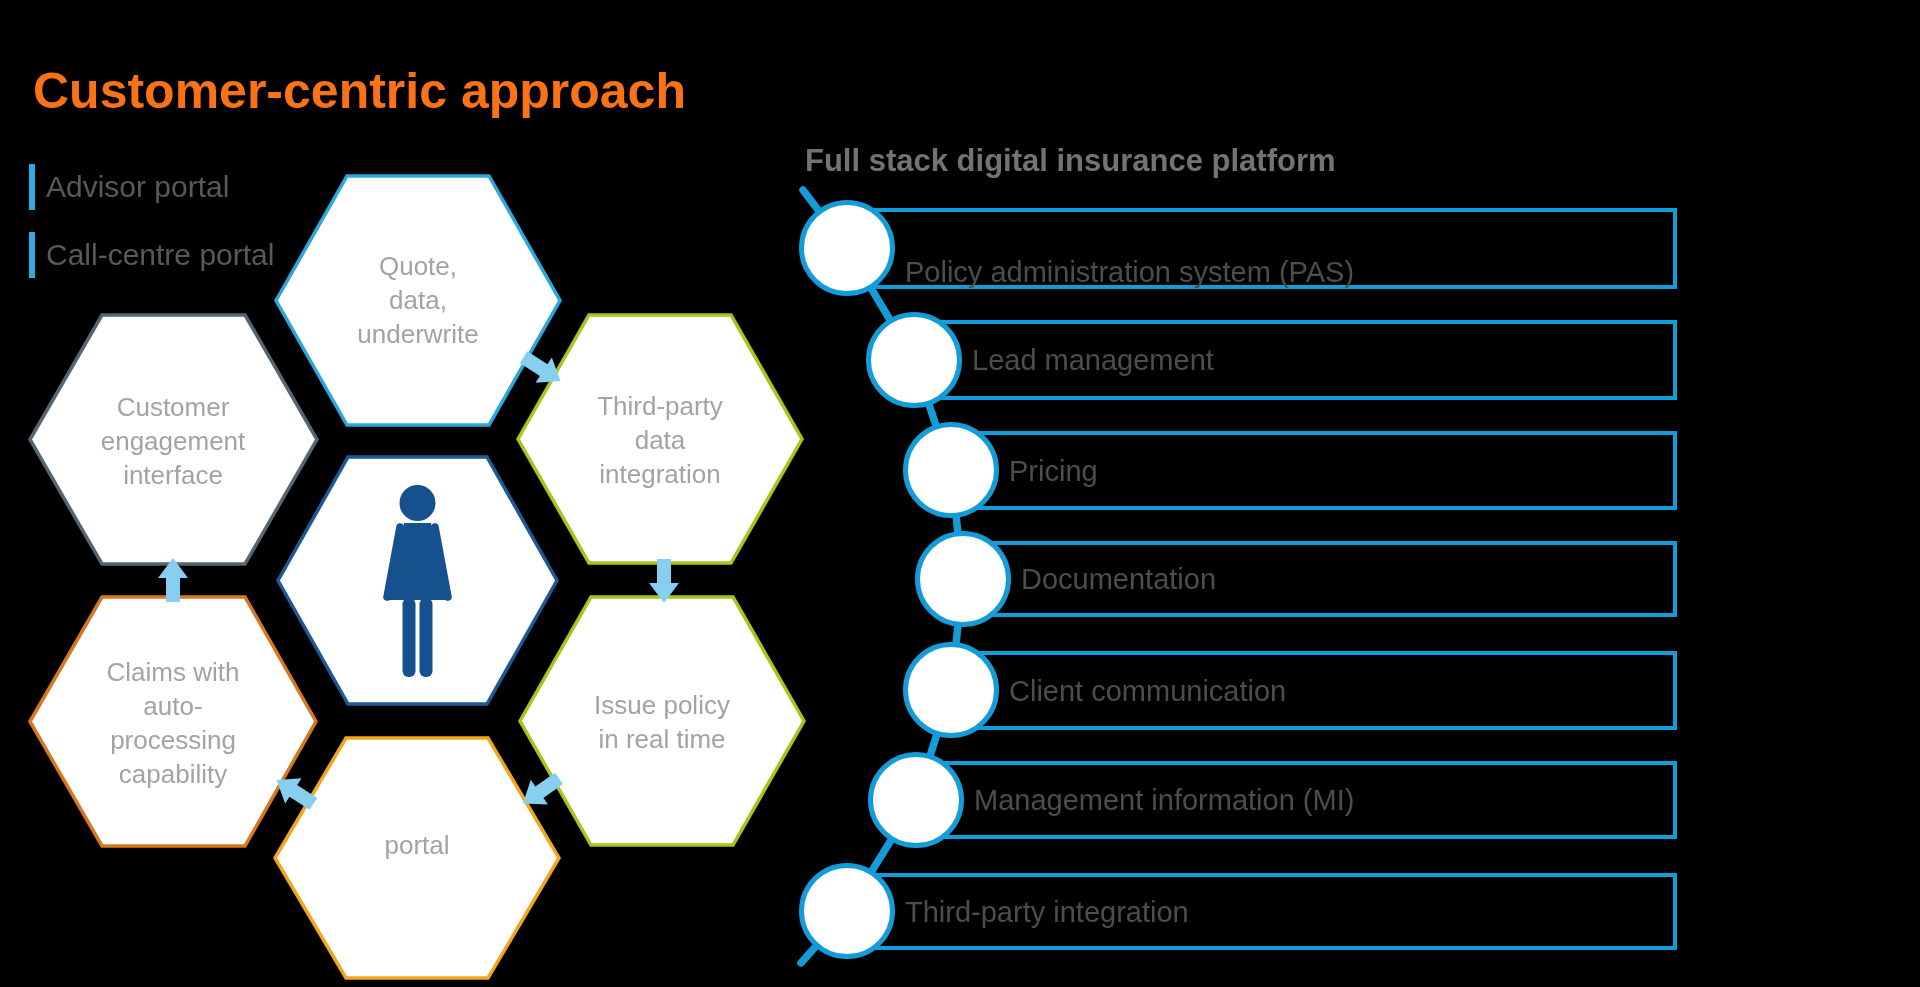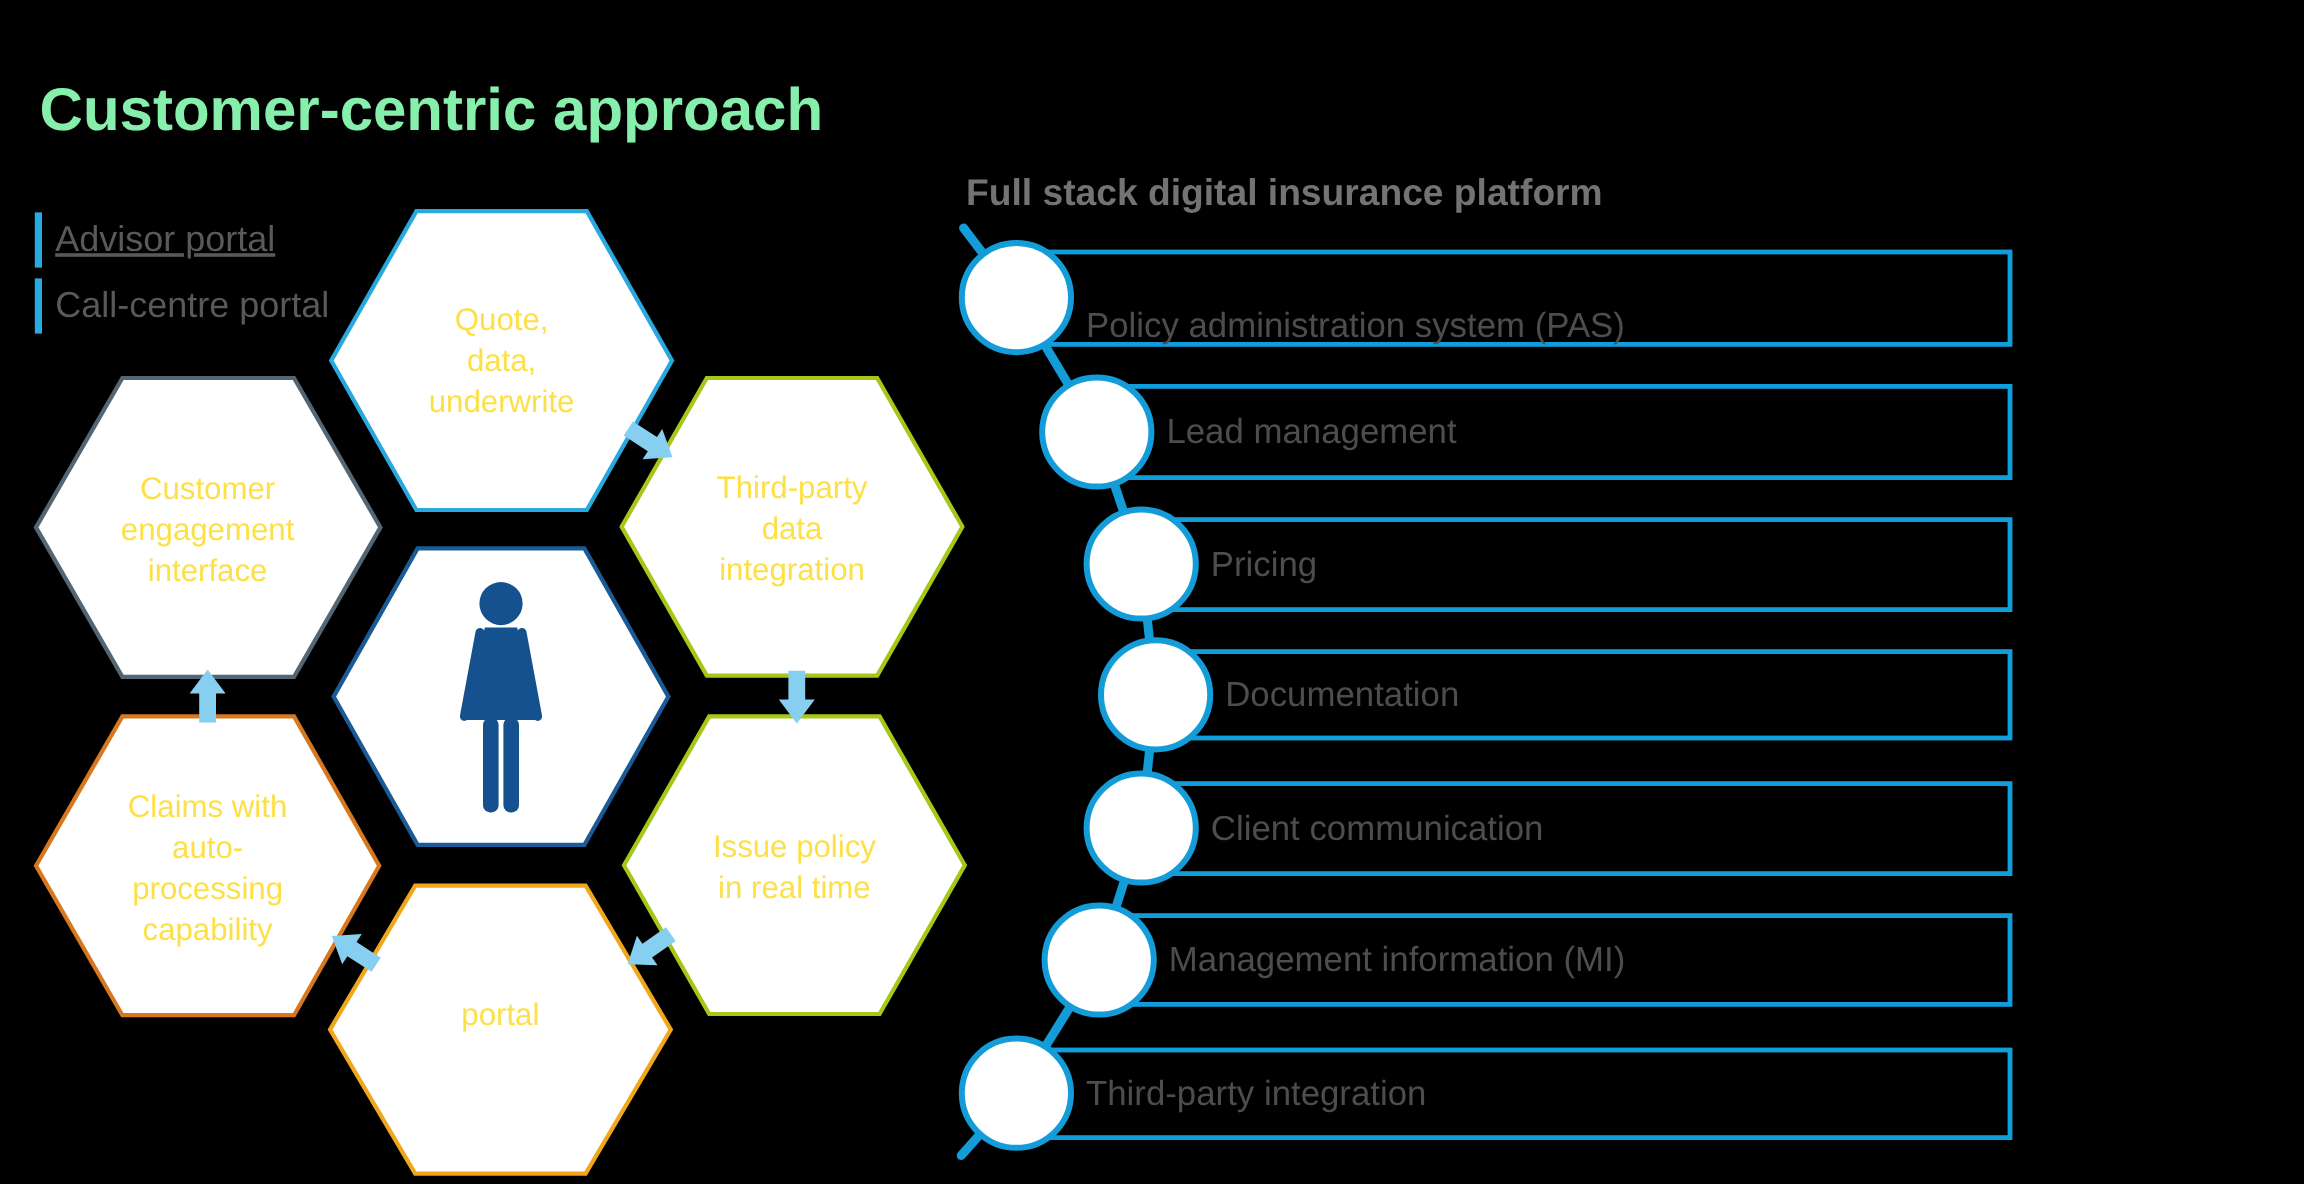--- a/index.html
+++ b/index.html
@@ -1,26 +1,26 @@
 <!DOCTYPE html>
 <html><head>
 <meta charset="utf-8">
 <style>
   html,body{margin:0;padding:0;background:#000;}
   .stage{position:relative;width:1920px;height:987px;background:#000;overflow:hidden;
          font-family:"Liberation Sans",sans-serif;}
   .layer{position:absolute;left:0;top:0;}
   .slide-title{position:absolute;left:33px;top:62px;font-size:50px;font-weight:bold;
-               color:#86efac;white-space:nowrap;}
+               color:#f97316;white-space:nowrap;}
   .plat-title{position:absolute;left:805px;top:143px;font-size:31px;font-weight:bold;
               color:#737373;white-space:nowrap;}
   .portal{position:absolute;left:29px;display:flex;align-items:center;gap:11px;height:46px;
           color:#58595b;font-size:30px;white-space:nowrap;}
   .portal .bar{width:6px;height:46px;background:#29abe2;flex:0 0 auto;}
-  .hex-label{position:absolute;width:244px;text-align:center;color:#fde047;
+  .hex-label{position:absolute;width:244px;text-align:center;color:#a3a3a3;
              font-size:26px;line-height:34px;}
   .hex-label span{display:block;}
   .plat-item{position:absolute;color:#4d4d4d;font-size:29px;line-height:34px;white-space:nowrap;}
 </style>
 </head>
 <body>
 
 <div class="stage">
 
   <svg class="layer" width="1920" height="987" viewBox="0 0 1920 987">
@@ -77,21 +77,21 @@
       <path d="M -22,-7 L 2,-7 L 2,-15 L 22,0 L 2,15 L 2,7 L -22,7 Z" fill="#86cff1"></path>
     </g>
     <g transform="translate(173,580) rotate(-90)">
       <path d="M -22,-7 L 2,-7 L 2,-15 L 22,0 L 2,15 L 2,7 L -22,7 Z" fill="#86cff1"></path>
     </g>
   </svg>
 
   <div class="slide-title">Customer-centric approach</div>
   <div class="plat-title">Full stack digital insurance platform</div>
 
-  <div class="portal" style="top:177px;text-decoration:underline;">
+  <div class="portal" style="top:164px;">
     <span class="bar"></span>
     <span>Advisor portal</span>
   </div>
   <div class="portal" style="top:232px;">
     <span class="bar"></span>
     <span>Call-centre portal</span>
   </div>
 
   <div class="hex-label" style="left:296px;top:249px;">
     <span>Quote,</span>

